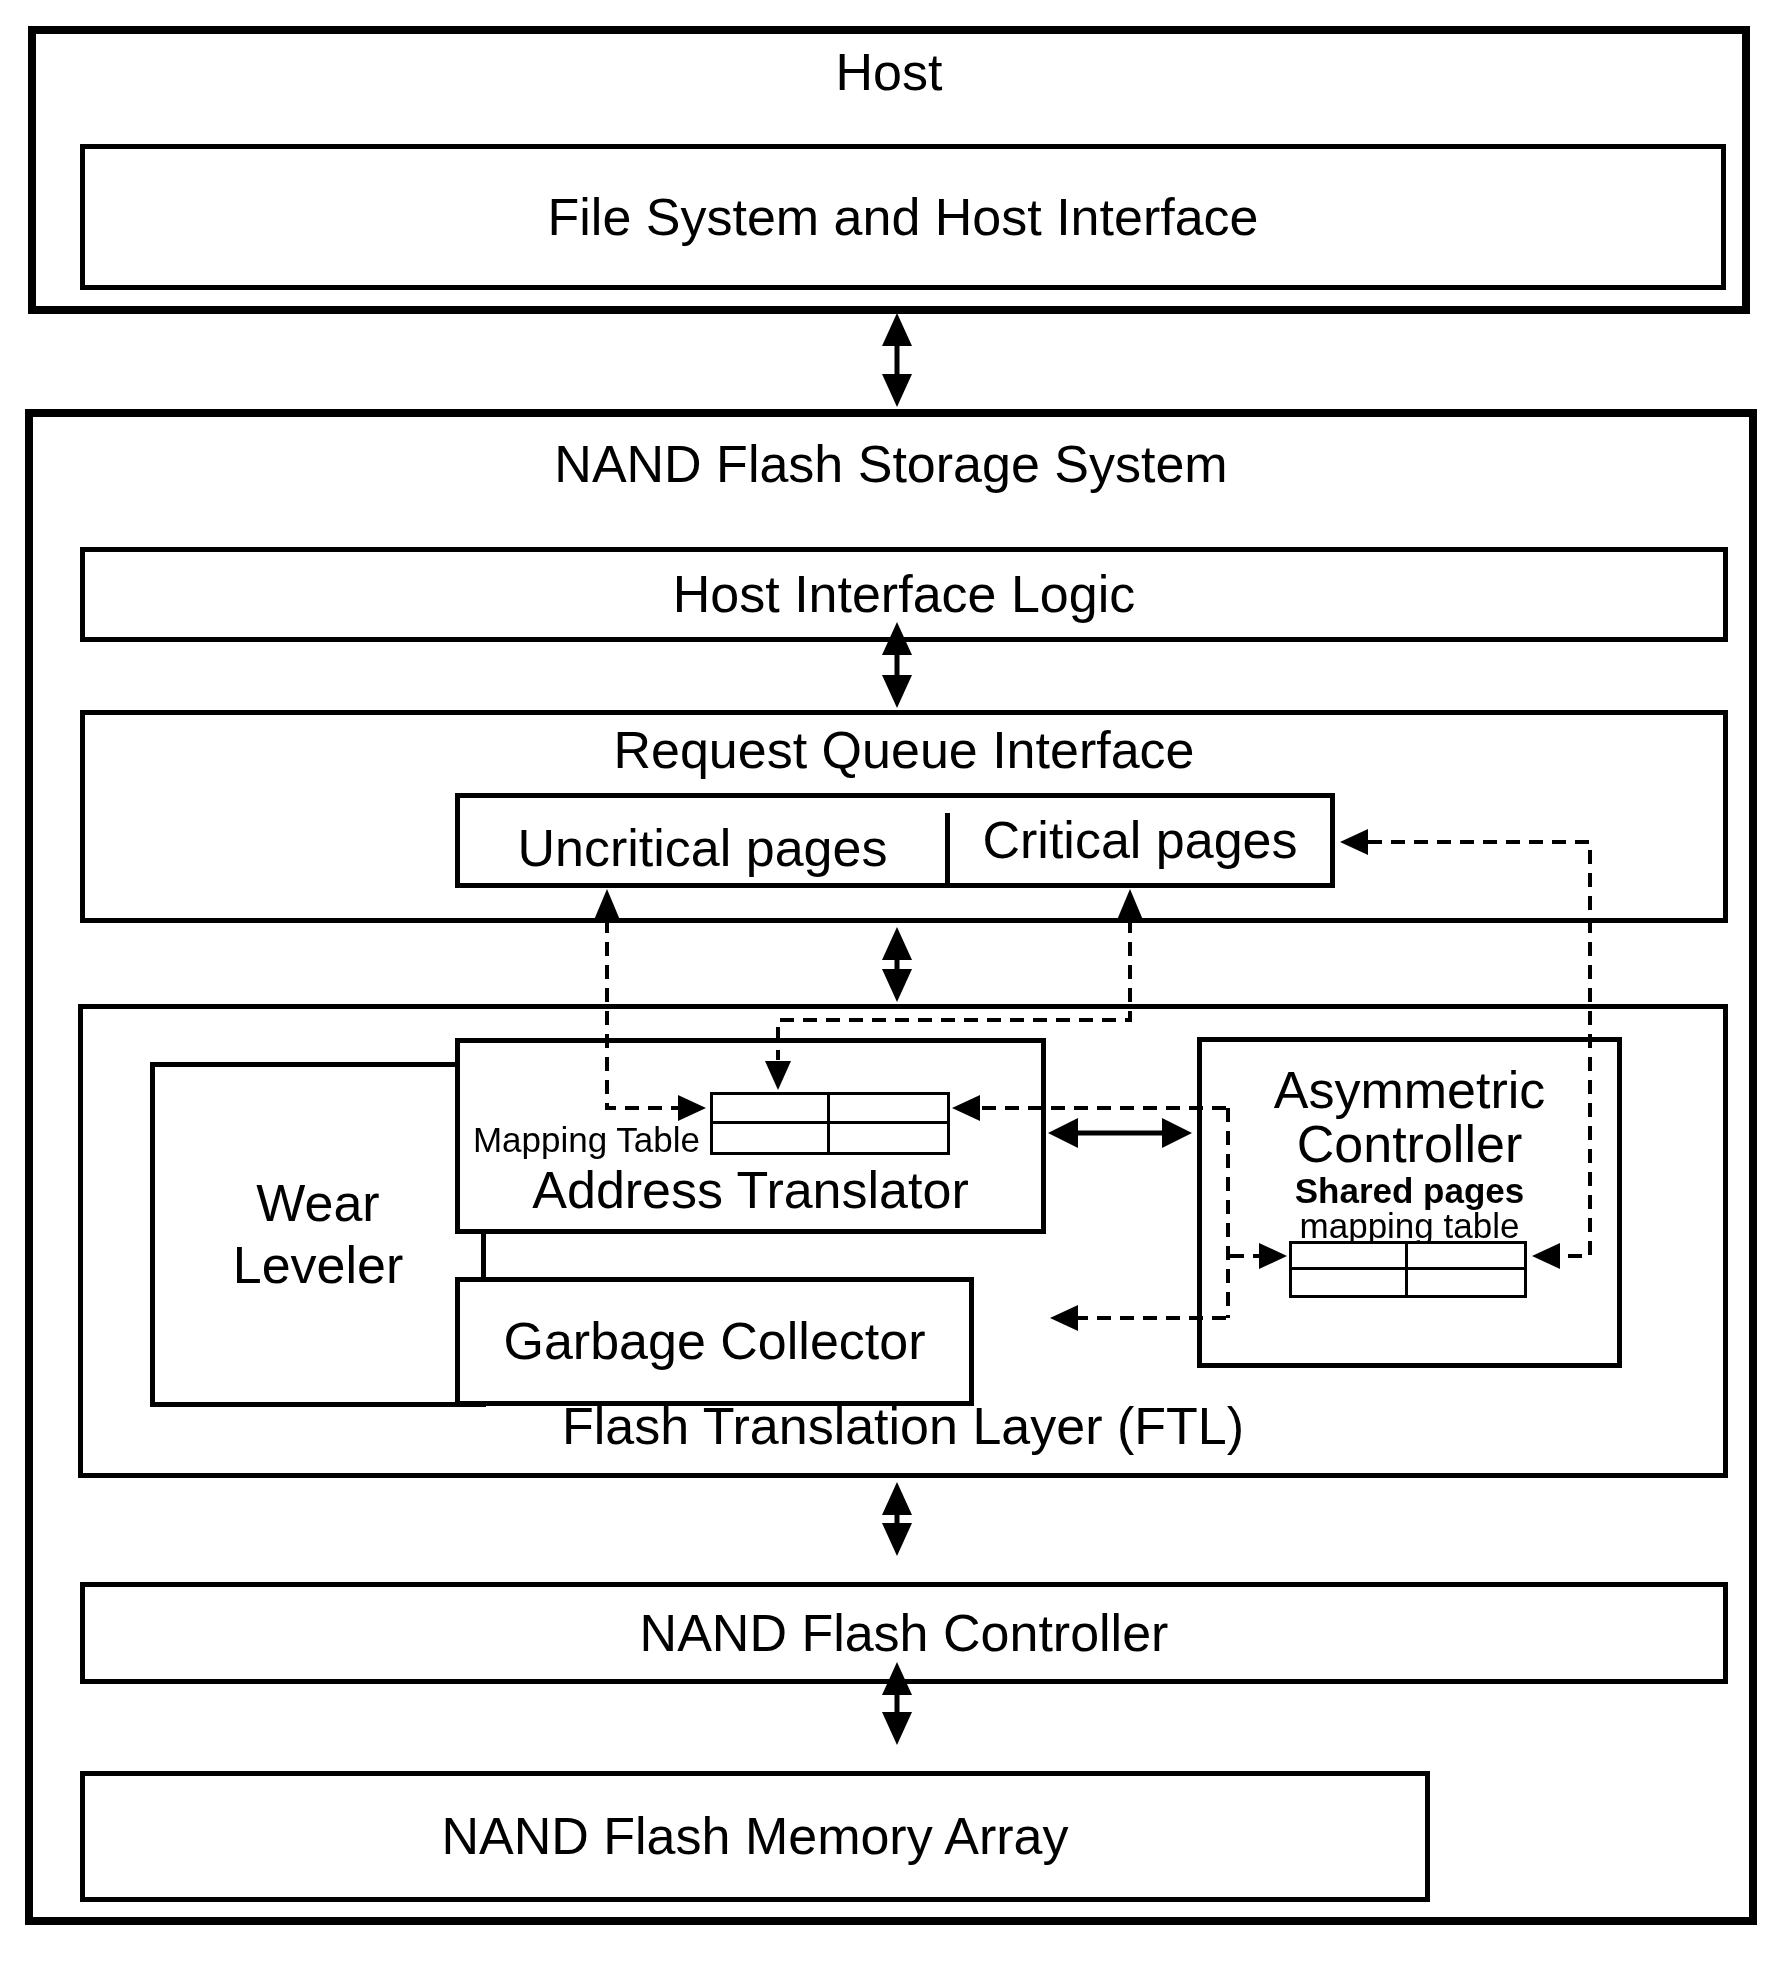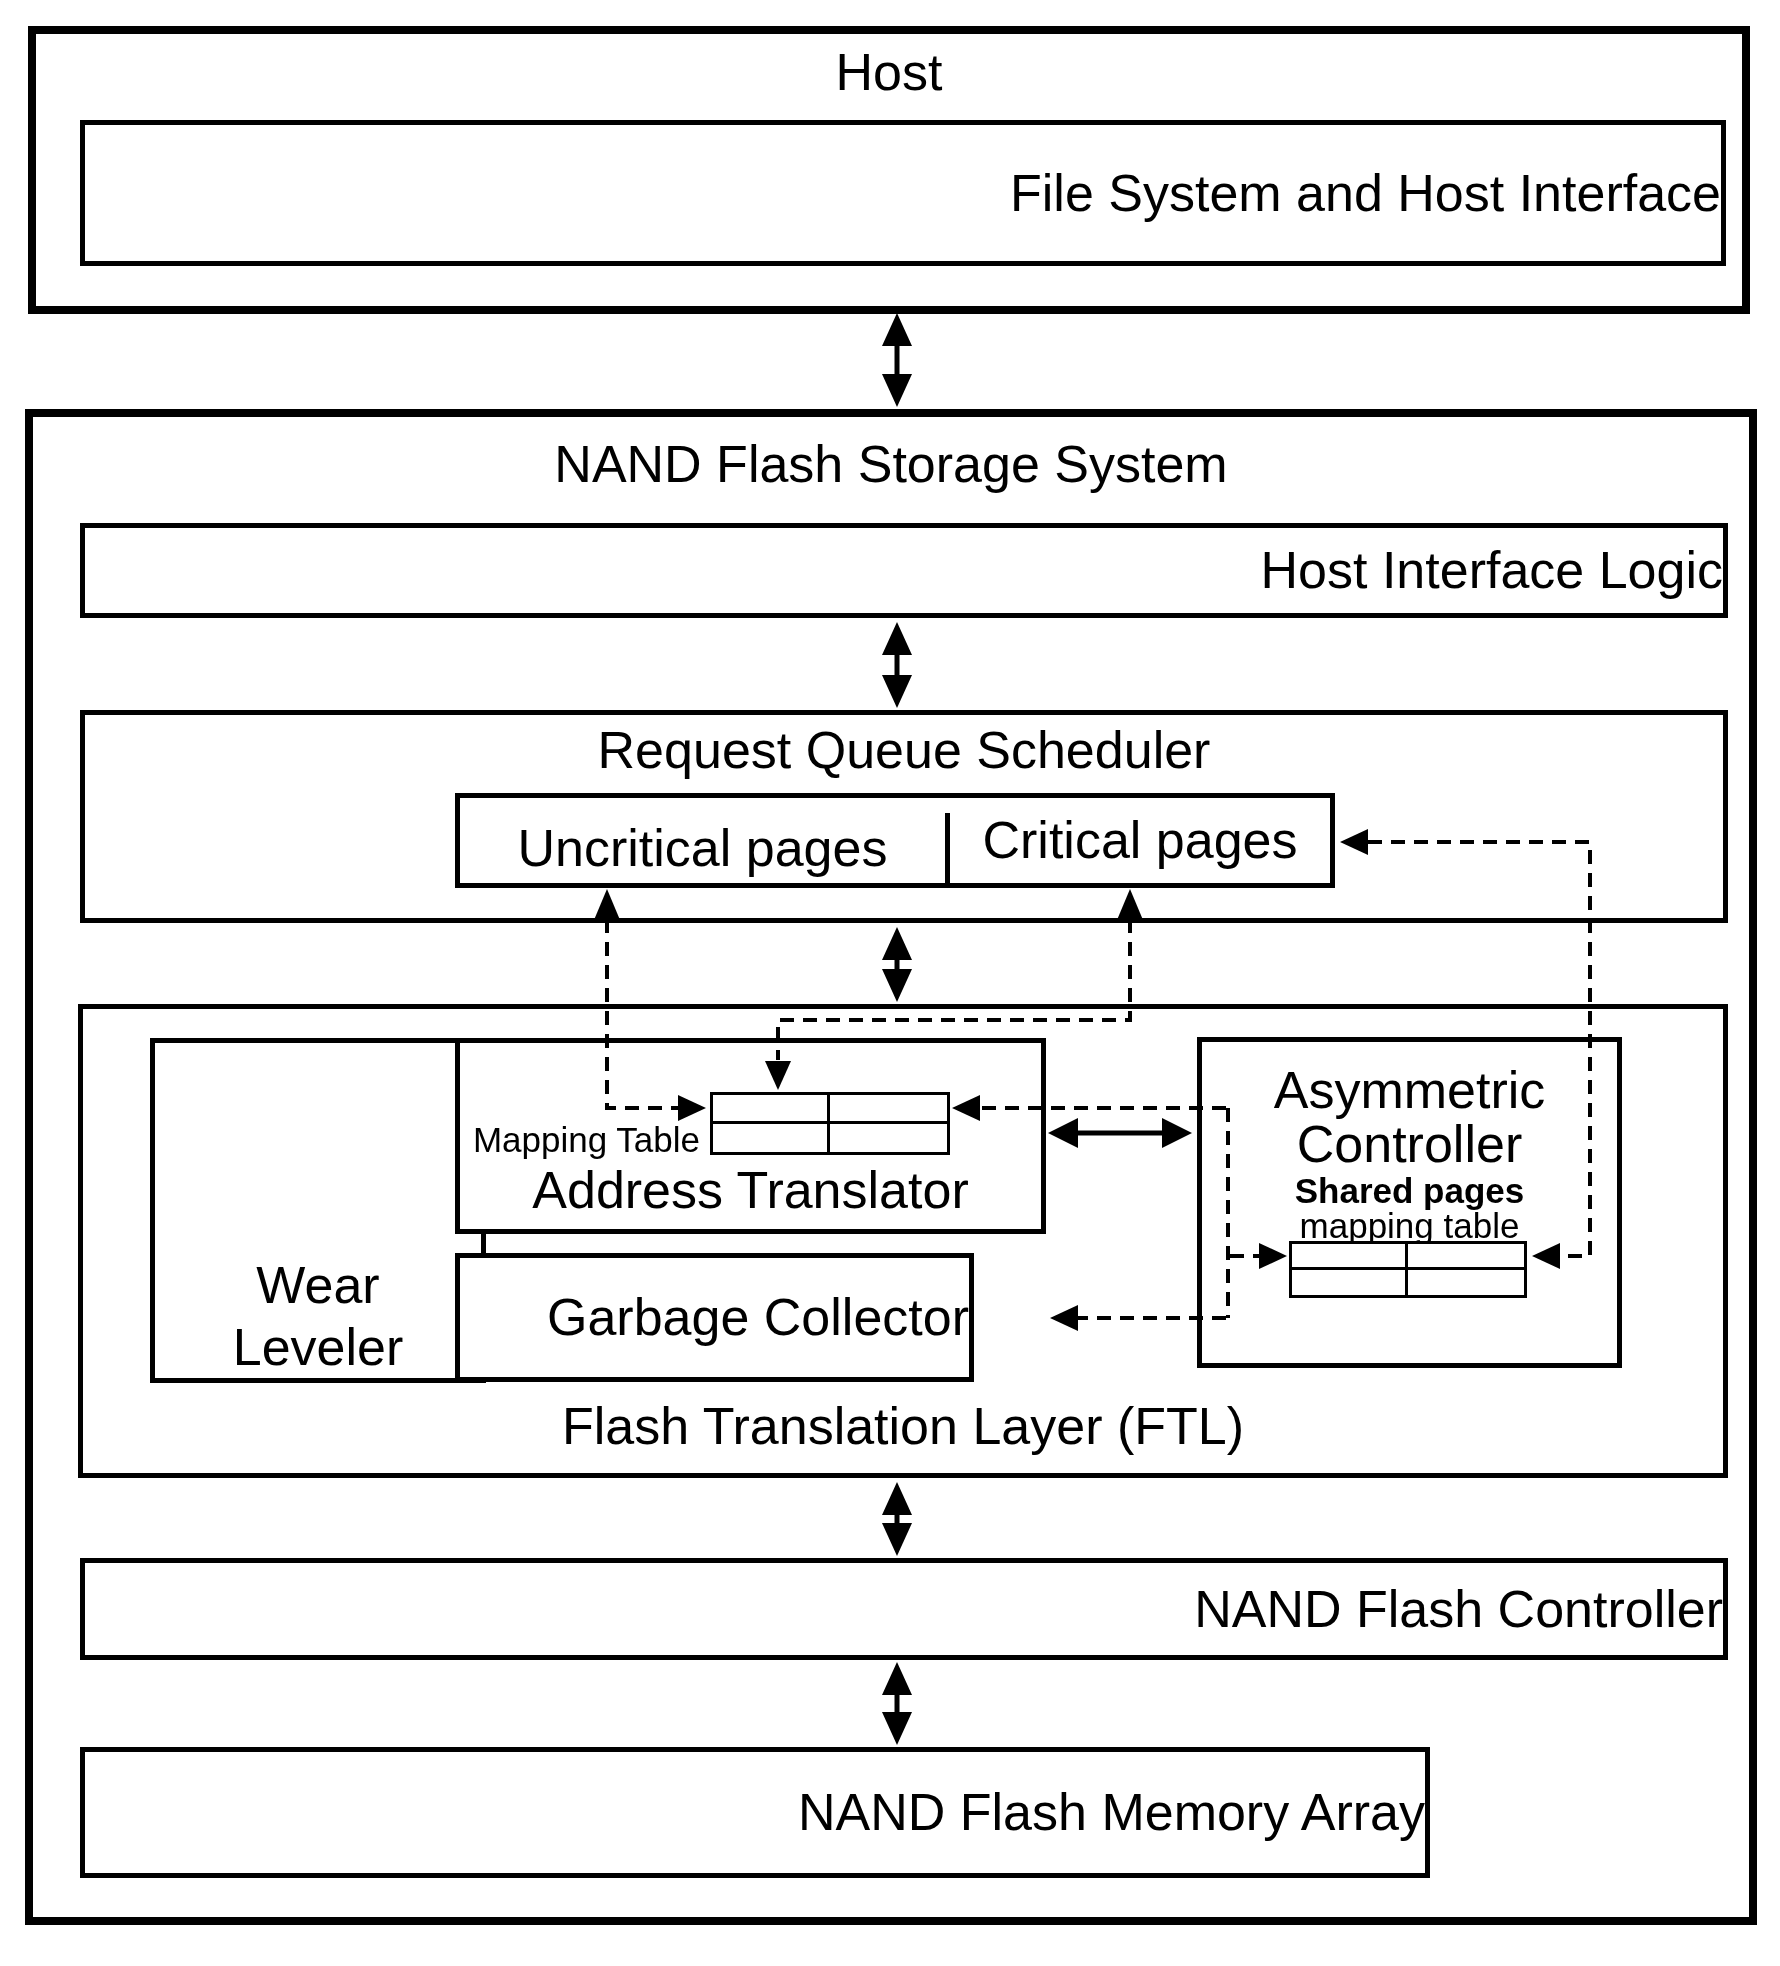--- a/index.html
+++ b/index.html
@@ -6,21 +6,21 @@
   #canvas{
     position:relative;
     width:1780px;height:1966px;
     background:#ffffff;
     font-family:"Liberation Sans", sans-serif;
     color:#000;
     overflow:hidden;
   }
   .box{position:absolute;box-sizing:border-box;border:5px solid #000;background:#fff;}
   .box.thick{border-width:8px;}
-  .box.flexc{display:flex;align-items:center;justify-content:flex-end;text-align:center;}
+  .box.flexc{display:flex;align-items:center;justify-content:center;text-align:center;margin-top:24px;}
   .lbl{position:absolute;text-align:center;font-size:52px;line-height:1.08;white-space:nowrap;}
   .lbl.small{font-size:35px;}
   .grp{display:contents;}
   
   .mtable{position:absolute;box-sizing:border-box;border:3px solid #000;background:#fff;
           display:grid;grid-template-columns:1fr 1fr;grid-template-rows:1fr 1fr;}
   .mtable .cell{border:0 solid #000;}
   .mtable .cell.tl{border-right-width:3px;border-bottom-width:3px;}
   .mtable .cell.tr{border-bottom-width:3px;}
   .mtable .cell.bl{border-right-width:3px;}
@@ -49,21 +49,21 @@
     <div class="lbl" style="left:25px;top:436px;width:1732px;">NAND Flash Storage System</div>
 
     
     <div class="box flexc" style="left:80px;top:523px;width:1648px;height:95px;">
       <span class="lbl" style="position:static;">Host Interface Logic</span>
     </div>
 
     
     <div class="grp">
       <div class="box" style="left:80px;top:710px;width:1648px;height:213px;"></div>
-      <div class="lbl" style="left:80px;top:722px;width:1648px;">Request Queue Scheduler</div>
+      <div class="lbl" style="left:80px;top:722px;width:1648px;">Request Queue Interface</div>
       <div class="box" style="left:455px;top:793px;width:880px;height:95px;display:flex;">
         <div style="box-sizing:border-box;width:490px;border-right:5px solid #000;display:flex;align-items:center;justify-content:center;margin-top:15px;">
           <span class="lbl" style="position:static;">Uncritical pages</span>
         </div>
         <div style="flex:1;display:flex;align-items:center;justify-content:center;">
           <span class="lbl" style="position:static;">Critical pages</span>
         </div>
       </div>
     </div>
 

